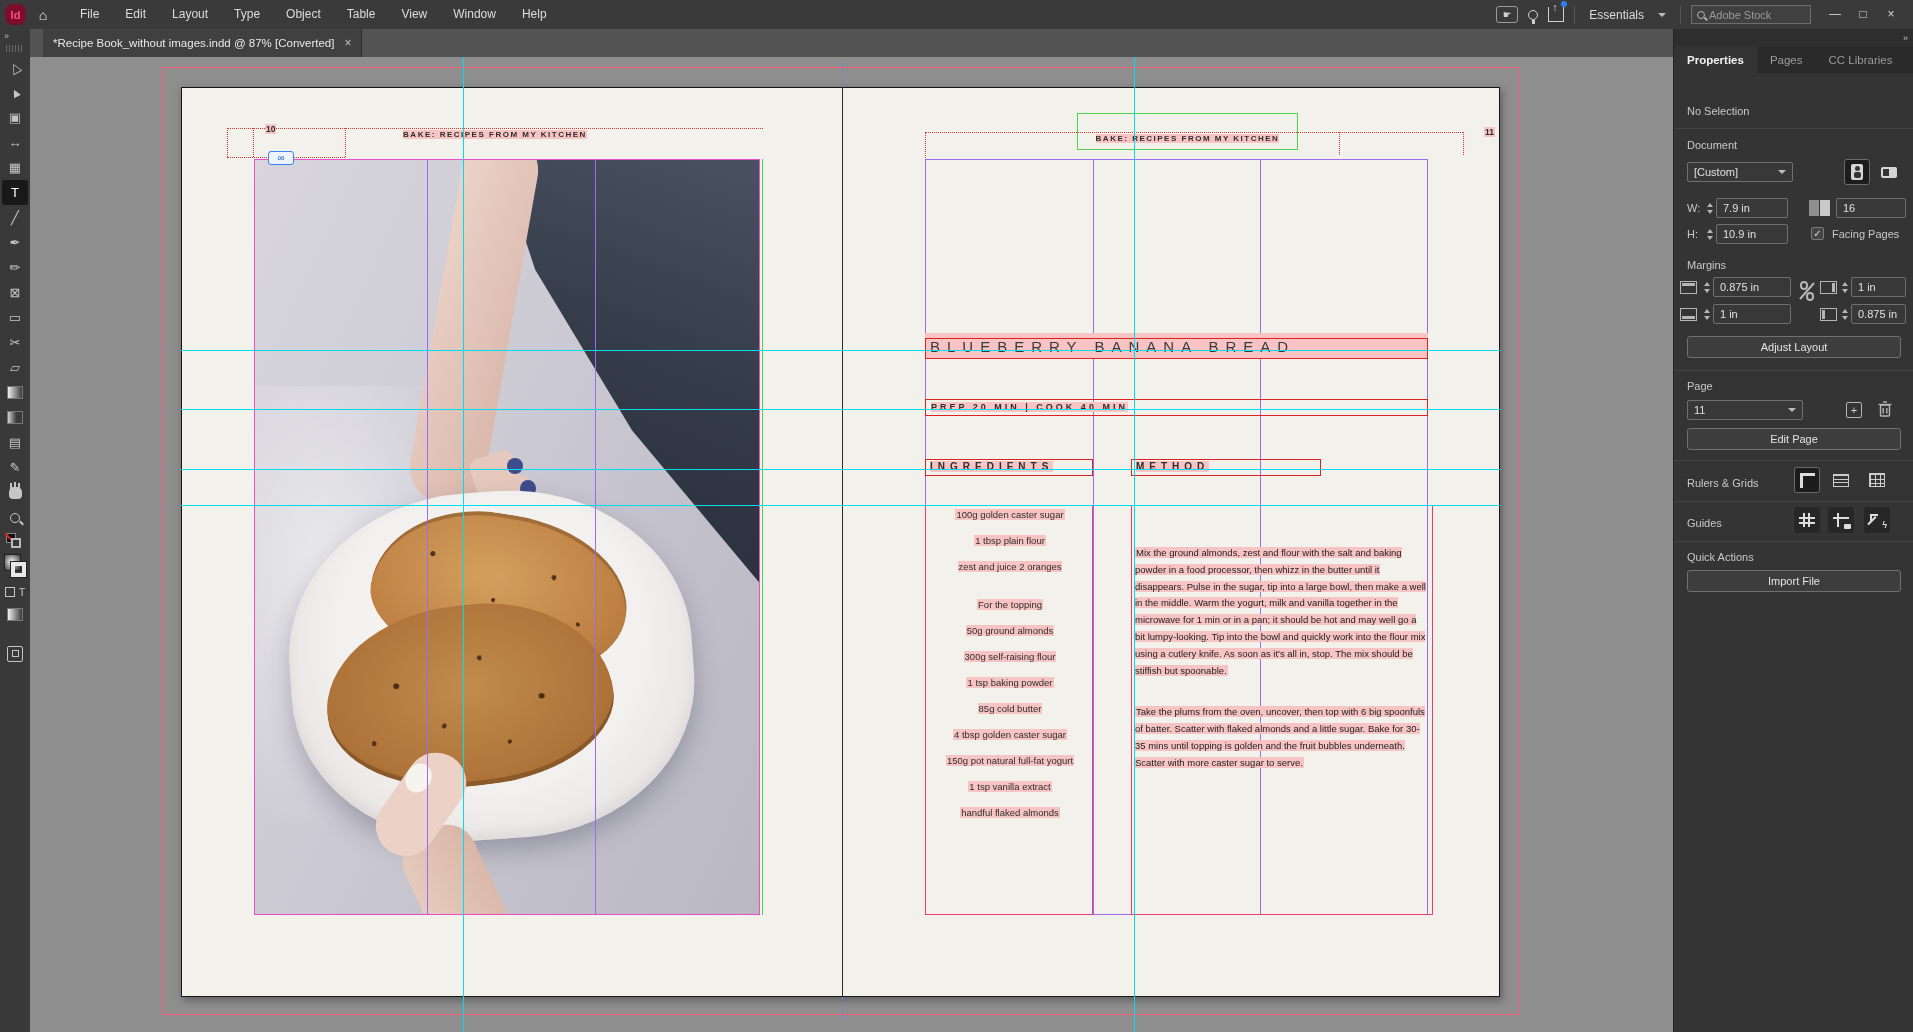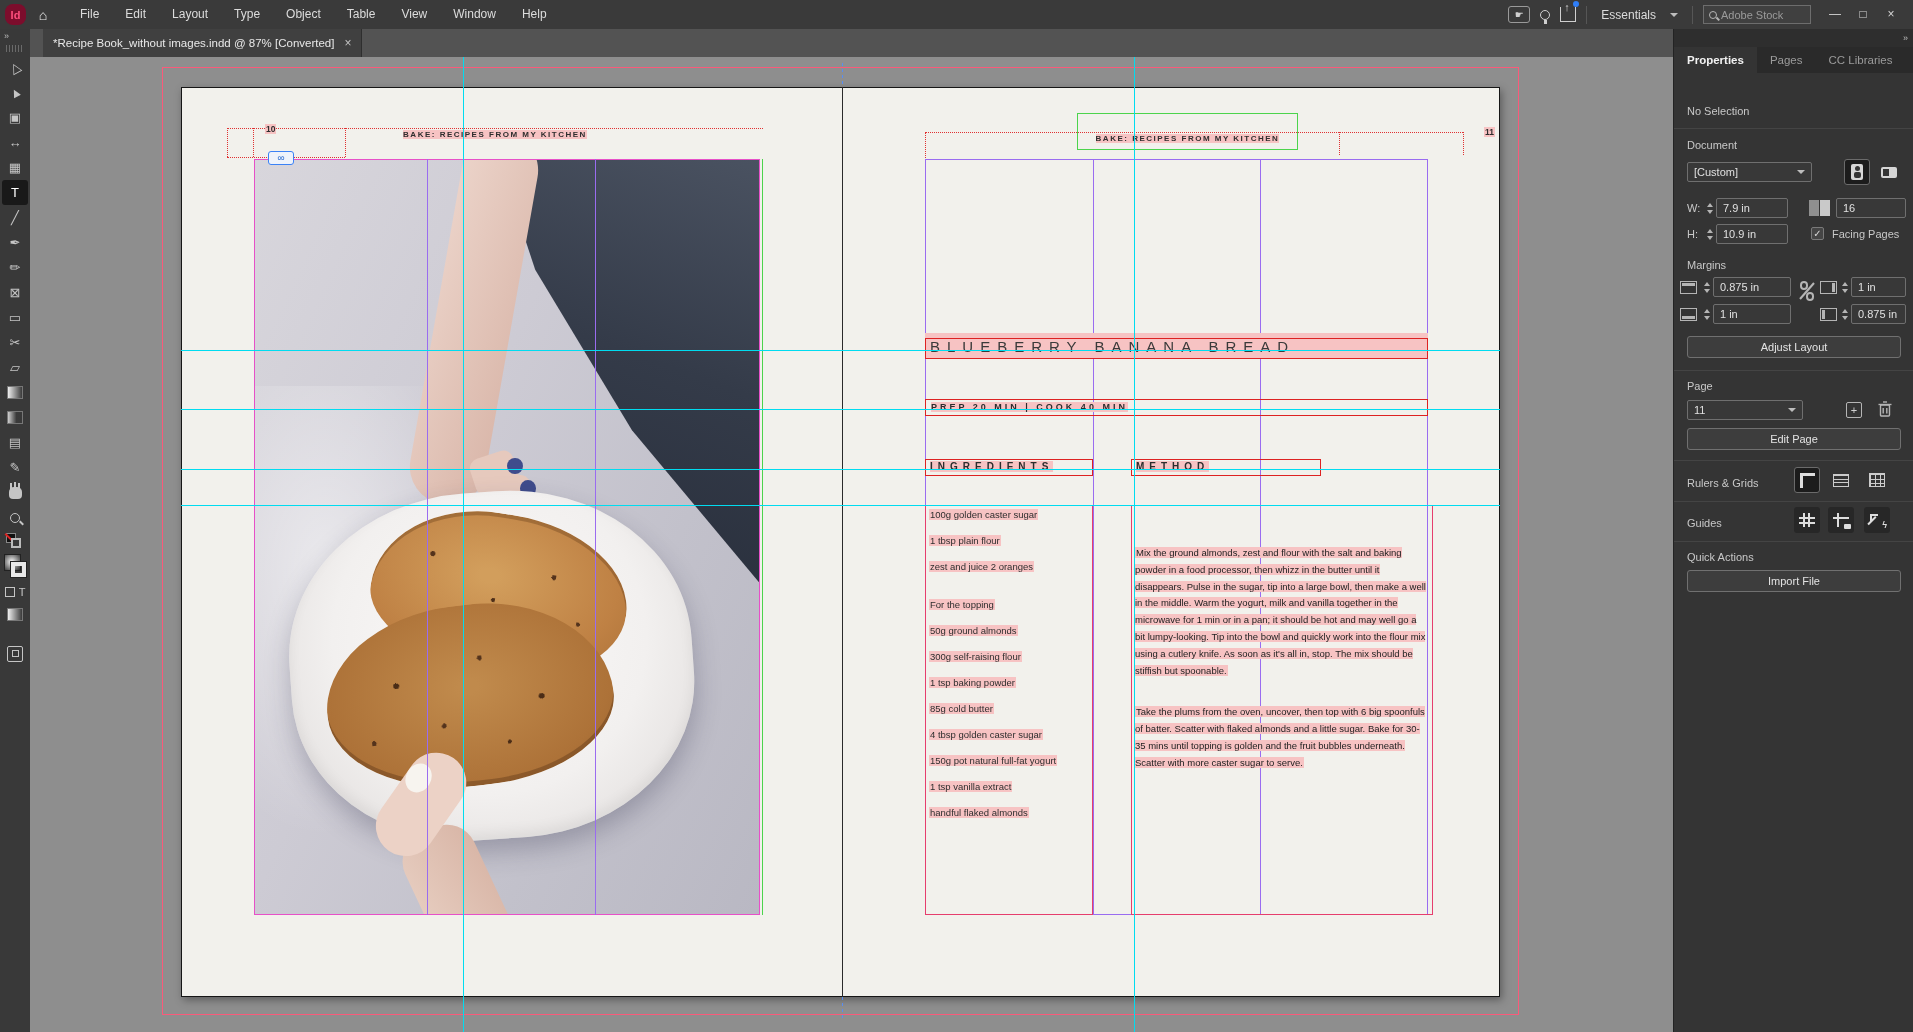--- a/index.html
+++ b/index.html
@@ -18,21 +18,21 @@
   .mb-icbox{width:22px;height:17px;border:1px solid #9a9a9a;border-radius:3px;position:relative;
     display:flex;align-items:center;justify-content:center;font-size:10px;color:#cfcfcf;}
   .bulb{width:10px;height:10px;border:1px solid #cfcfcf;border-radius:50%;position:relative;}
   .bulb:after{content:"";position:absolute;left:2.5px;top:9px;width:3px;height:4px;background:#cfcfcf;}
   .share{width:16px;height:15px;border:1px solid #cfcfcf;border-top:none;position:relative;font-size:10px;color:#cfcfcf;text-align:center;line-height:8px;}
   .share:before{content:"↑";position:absolute;left:3px;top:-4px;font-size:11px;}
   .bluedot{position:absolute;right:-4px;top:-6px;width:6px;height:6px;border-radius:50%;background:#2f7ef7;}
   .mb-sep{width:1px;height:18px;background:#565656;}
   .caret{width:0;height:0;border-left:4px solid transparent;border-right:4px solid transparent;border-top:4px solid #bdbdbd;display:inline-block;}
   #workspace{display:flex;align-items:center;gap:14px;padding:0 4px;}
-  #stocksearch{width:108px;height:19px;border:1px solid #6d6d6d;background:#404040;display:flex;align-items:center;gap:4px;padding:0 5px;color:#9a9a9a;font-size:11px;}
+  #stocksearch{width:120px;height:19px;border:1px solid #6d6d6d;background:#404040;display:flex;align-items:center;gap:4px;padding:0 5px;color:#9a9a9a;font-size:11px;}
   .mag{width:8px;height:8px;border:1.5px solid #b5b5b5;border-radius:50%;position:relative;flex:none;}
   .mag:after{content:"";position:absolute;left:6px;top:6px;width:4px;height:1.5px;background:#b5b5b5;transform:rotate(45deg);}
   .winbtn{width:28px;height:29px;text-align:center;line-height:29px;font-size:12px;color:#d5d5d5;}
 
   
   #tabstrip{position:absolute;left:30px;top:29px;width:1643px;height:28px;background:#535353;}
   #doctab{position:absolute;left:13px;top:0;height:28px;background:#404040;border-right:1px solid #2e2e2e;
     display:flex;align-items:center;gap:10px;padding:0 10px;color:#e8e8e8;font-size:11.5px;}
   #doctab .close{color:#c2c2c2;font-size:12px;}
 
@@ -90,21 +90,21 @@
   #recipe-title-frame{left:895px;top:281px;width:503px;height:21px;}
   #recipe-title{left:900px;top:281px;font-size:15px;letter-spacing:7px;color:#3a3a3a;white-space:nowrap;}
   #prep-frame{left:895px;top:342px;width:503px;height:17px;}
   #prep-text{left:898px;top:344px;font-size:9px;font-weight:bold;letter-spacing:3px;white-space:nowrap;padding:1px 3px;}
   #ing-hdr-frame{left:895px;top:402px;width:168px;height:17px;}
   #met-hdr-frame{left:1101px;top:402px;width:190px;height:17px;}
   .sec-hdr{font-size:10px;letter-spacing:5px;font-weight:bold;color:#333;padding:1px 3px;white-space:nowrap;}
   #ing-frame{left:895px;top:448px;width:168px;height:410px;}
   #met-frame{left:1101px;top:448px;width:302px;height:410px;}
   #ing-list{left:899px;top:452px;width:162px;}
-  .ing-item{height:12px;line-height:12px;margin-bottom:14px;font-size:9.5px;white-space:nowrap;}
+  .ing-item{height:12px;line-height:12px;margin-bottom:14px;font-size:9.5px;white-space:nowrap;text-align:center;}
   .ing-item span{padding:0 1px;}
   .gap-above{margin-top:26px;}
   #met-text{left:1105px;top:451px;width:294px;font-size:9.5px;line-height:16.8px;color:#222;}
   #met-text p{margin:0;}
   #met-text .m2{margin-top:37px;}
   #met-text .m3{margin-top:25px;}
   #met-text span{background:#f7c3c3;padding:0 1px;}
 
   
   #photo{left:224px;top:102px;width:506px;height:756px;overflow:hidden;
@@ -403,21 +403,21 @@
   <div id="panel-tabs">
     <div class="ptab active">Properties</div>
     <div class="ptab">Pages</div>
     <div class="ptab">CC Libraries</div>
   </div>
 
   <div class="plabel" style="top:76px;">No Selection</div>
   <div class="pdivider" style="top:99px;"></div>
 
   <div class="plabel" style="top:110px;">Document</div>
-  <div class="pfield pselect" style="left:13px;top:133px;width:125px;align-items:center;">
+  <div class="pfield pselect" style="left:13px;top:133px;width:106px;align-items:center;">
     <span>[Custom]</span>
       <span class="caret"></span>
   </div>
   <div class="icbtn pressed" style="left:170px;top:130px;">
       <span class="porti">
         <i></i>
         <b></b>
       </span>
     </div>
   <div class="icbtn" style="left:202px;top:130px;">

